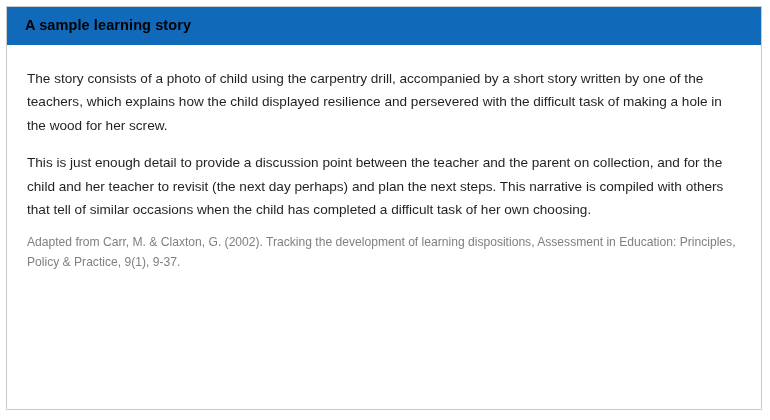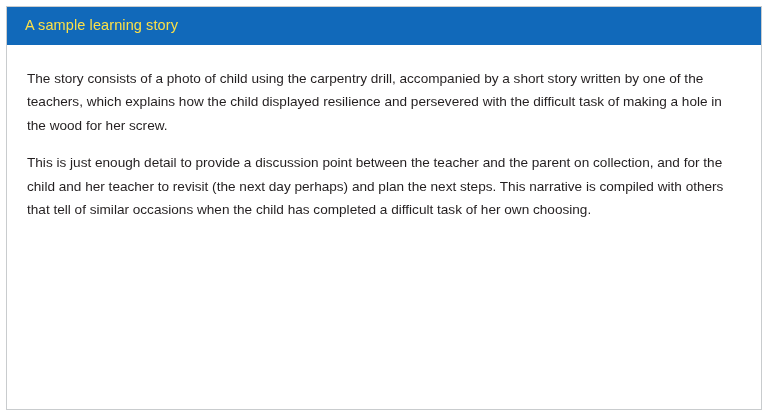--- a/index.html
+++ b/index.html
@@ -28,23 +28,23 @@
   .callout-header {
     background: #1169ba;
     height: 38px;
     min-height: 38px;
     display: flex;
     align-items: center;
     padding: 0 18px;
     box-sizing: border-box;
   }
   .callout-title {
-    color: #fde047;
+    color: #000000;
     font-size: 14.5px;
-    font-weight: normal;
+    font-weight: bold;
     letter-spacing: 0.1px;
     line-height: 1.1;
   }
   .callout-body {
     padding: 22px 20px 10px 20px;
     box-sizing: border-box;
     flex: 1;
   }
   .para {
     color: #231f20;
@@ -68,14 +68,15 @@
 </head>
 <body>
 
 <div class="callout-box">
   <div class="callout-header">
     <div class="callout-title">A sample learning story</div>
   </div>
   <div class="callout-body">
     <p class="para">The story consists of a photo of child using the carpentry drill, accompanied by a short story written by one of the teachers, which explains how the child displayed resilience and persevered with the difficult task of making a hole in the wood for her screw.</p>
     <p class="para para-last">This is just enough detail to provide a discussion point between the teacher and the parent on collection, and for the child and her teacher to revisit (the next day perhaps) and plan the next steps. This narrative is compiled with others that tell of similar occasions when the child has completed a difficult task of her own choosing.</p>
+    <p class="citation">Adapted from Carr, M. &amp; Claxton, G. (2002). Tracking the development of learning dispositions, Assessment in Education: Principles, Policy &amp; Practice, 9(1), 9-37.</p>
   </div>
 </div>
 
 </body></html>

